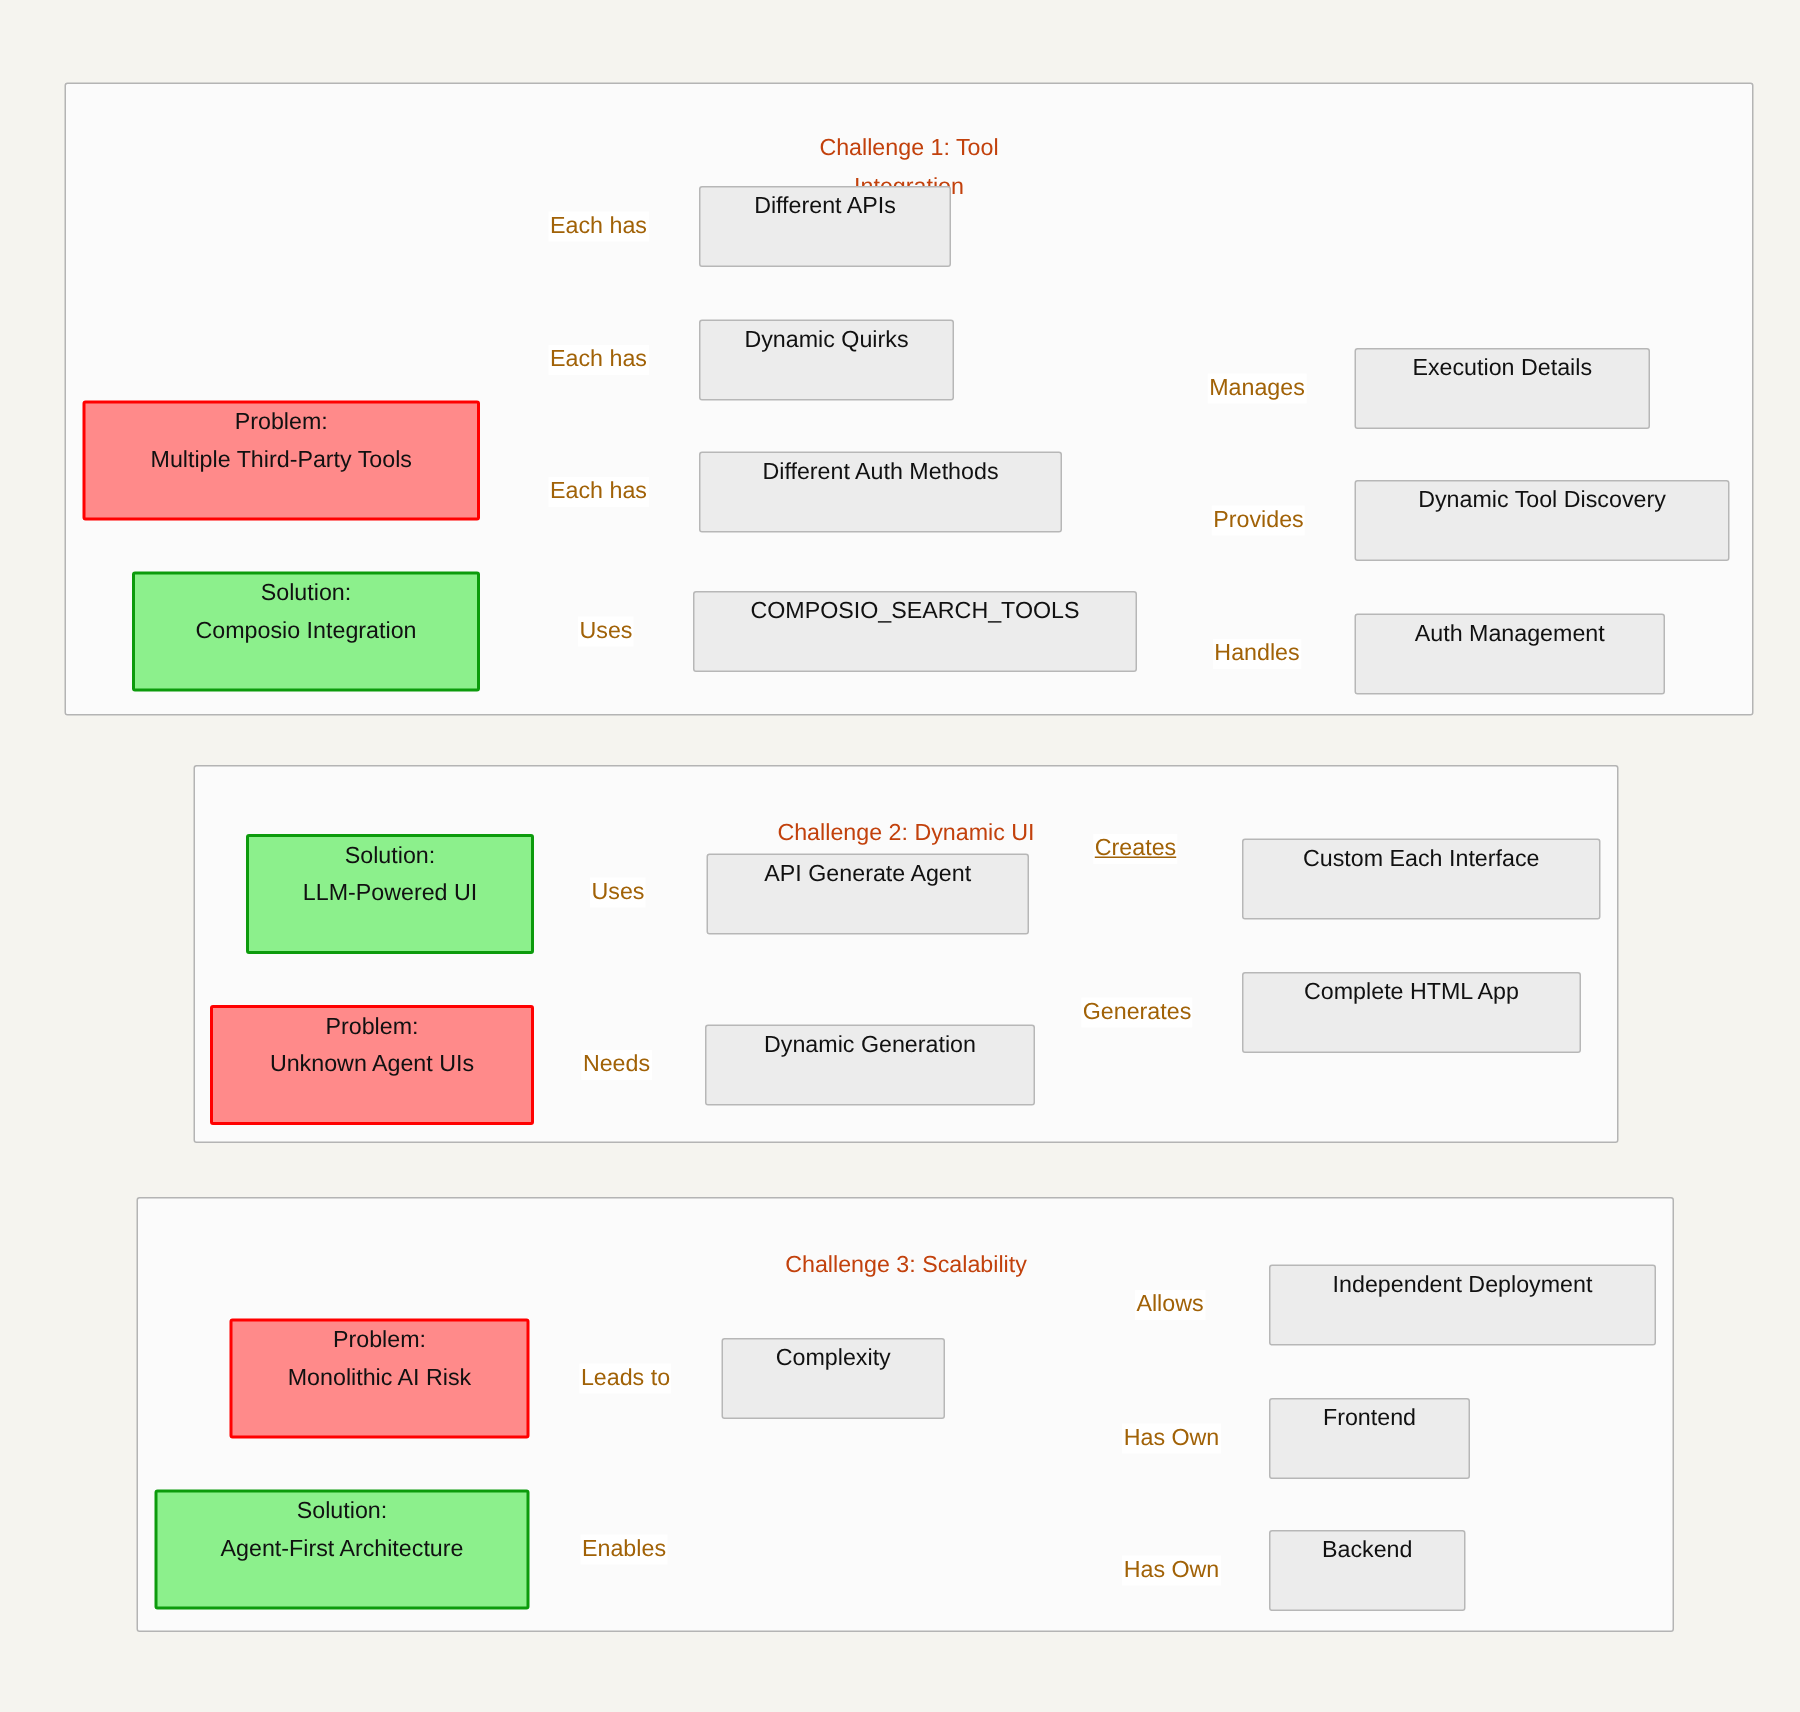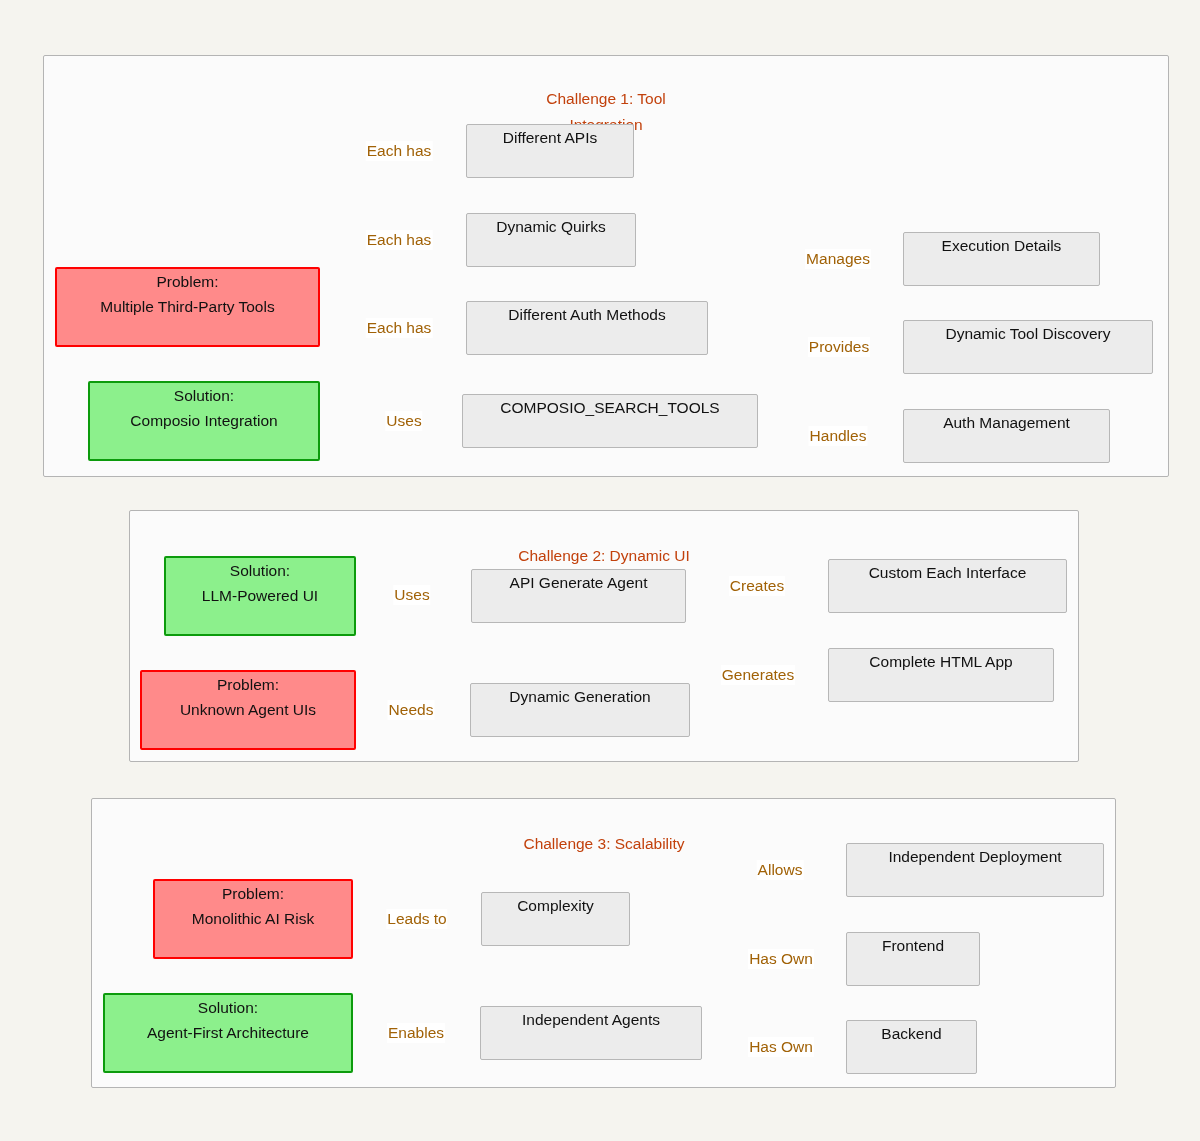--- a/index.html
+++ b/index.html
@@ -186,44 +186,41 @@
 
   <div class="node plain" style="left:828px; top:559px; width:239px; height:54px;">
     <span class="ln">Custom Each Interface</span>
   </div>
 
   <div class="node plain" style="left:828px; top:648px; width:226px; height:54px;">
     <span class="ln">Complete HTML App</span>
   </div>
 
   <div class="edge-label" style="left:412px; top:595px;">Uses</div>
-  <div class="edge-label" style="left:757px; top:586px;">Creates</div>
+  <div class="edge-label" style="left:757px; top:566px;text-decoration:underline;">Creates</div>
   <div class="edge-label" style="left:758px; top:675px;">Generates</div>
   <div class="edge-label" style="left:411px; top:710px;">Needs</div>
 
   <div class="subgraph" style="left:91px; top:798px; width:1025px; height:290px;"></div>
   <div class="sg-title" style="left:504px; top:803px; width:200px;">Challenge 3: Scalability</div>
 
   <div class="node problem" style="left:153px; top:879px; width:200px; height:80px;">
     <span class="ln">Problem:</span>
     <span class="ln">Monolithic AI Risk</span>
   </div>
 
   <div class="node plain" style="left:481px; top:892px; width:149px; height:54px;">
     <span class="ln">Complexity</span>
   </div>
 
   <div class="node solution" style="left:103px; top:993px; width:250px; height:80px;">
     <span class="ln">Solution:</span>
     <span class="ln">Agent-First Architecture</span>
   </div>
 
-  <div class="node plain" style="left:480px; top:1006px; width:222px; height:54px;">
-    <span class="ln">Independent Agents</span>
-  </div>
 
   <div class="node plain" style="left:846px; top:843px; width:258px; height:54px;">
     <span class="ln">Independent Deployment</span>
   </div>
 
   <div class="node plain" style="left:846px; top:932px; width:134px; height:54px;">
     <span class="ln">Frontend</span>
   </div>
 
   <div class="node plain" style="left:846px; top:1020px; width:131px; height:54px;">

